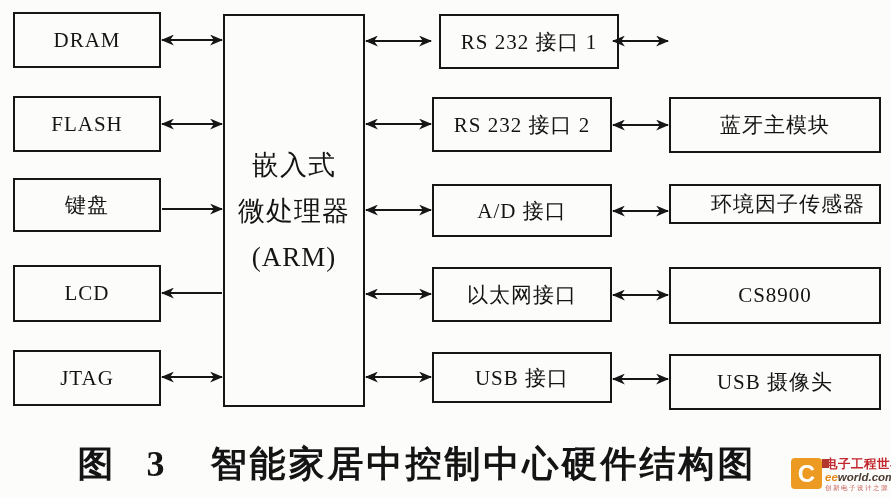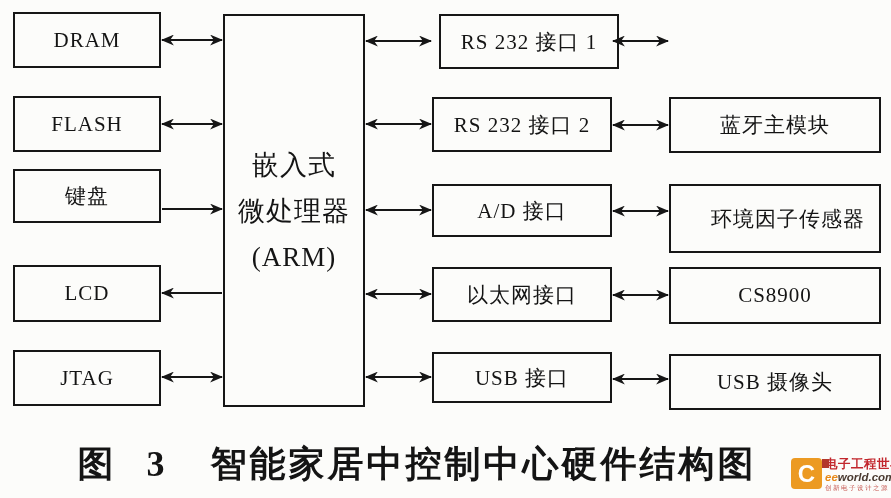--- a/index.html
+++ b/index.html
@@ -64,38 +64,38 @@
       <line x1="613" y1="41" x2="668" y2="41" marker-start="url(#ah)" marker-end="url(#ah)"></line>
       <line x1="613" y1="125" x2="668" y2="125" marker-start="url(#ah)" marker-end="url(#ah)"></line>
       <line x1="613" y1="211" x2="668" y2="211" marker-start="url(#ah)" marker-end="url(#ah)"></line>
       <line x1="613" y1="295" x2="668" y2="295" marker-start="url(#ah)" marker-end="url(#ah)"></line>
       <line x1="613" y1="379" x2="668" y2="379" marker-start="url(#ah)" marker-end="url(#ah)"></line>
     </g>
   </svg>
 
   <div class="box" style="left:13px;top:12px;width:148px;height:56px;">DRAM</div>
   <div class="box" style="left:13px;top:96px;width:148px;height:56px;font-family:Liberation Serif, serif;">FLASH</div>
-  <div class="box" style="left:13px;top:169px;width:148px;height:54px;">键盘</div>
+  <div class="box" style="left:13px;top:178px;width:148px;height:54px;">键盘</div>
   <div class="box" style="left:13px;top:265px;width:148px;height:57px;">LCD</div>
   <div class="box" style="left:13px;top:350px;width:148px;height:56px;">JTAG</div>
 
   <div class="box arm" style="left:223px;top:14px;width:142px;height:393px;">
     <div>嵌入式</div>
     <div>微处理器</div>
     <div>(ARM)</div>
   </div>
 
   <div class="box" style="left:432px;top:14px;width:180px;height:55px;margin-left:7px;">RS 232 接口 1</div>
   <div class="box" style="left:432px;top:97px;width:180px;height:55px;">RS 232 接口 2</div>
   <div class="box" style="left:432px;top:267px;width:180px;height:55px;">以太网接口</div>
   <div class="box" style="left:432px;top:184px;width:180px;height:53px;">A/D 接口</div>
   <div class="box" style="left:432px;top:352px;width:180px;height:51px;">USB 接口</div>
 
   <div class="box" style="left:669px;top:97px;width:212px;height:56px;">蓝牙主模块</div>
-  <div class="box" style="left:669px;top:184px;width:212px;height:69px;padding-left:26px;">环境因子传感器</div>
+  <div class="box" style="left:669px;top:184px;width:212px;height:40px;padding-left:26px;">环境因子传感器</div>
   <div class="box" style="left:669px;top:267px;width:212px;height:57px;">CS8900</div>
   <div class="box" style="left:669px;top:354px;width:212px;height:56px;">USB 摄像头</div>
 
   <div class="caption">
     <span class="prefix">图 3</span><span>智能家居中控制中心硬件结构图</span>
   </div>
 
   <div class="watermark">
     <div class="wm-logo">
       <span>C</span>

